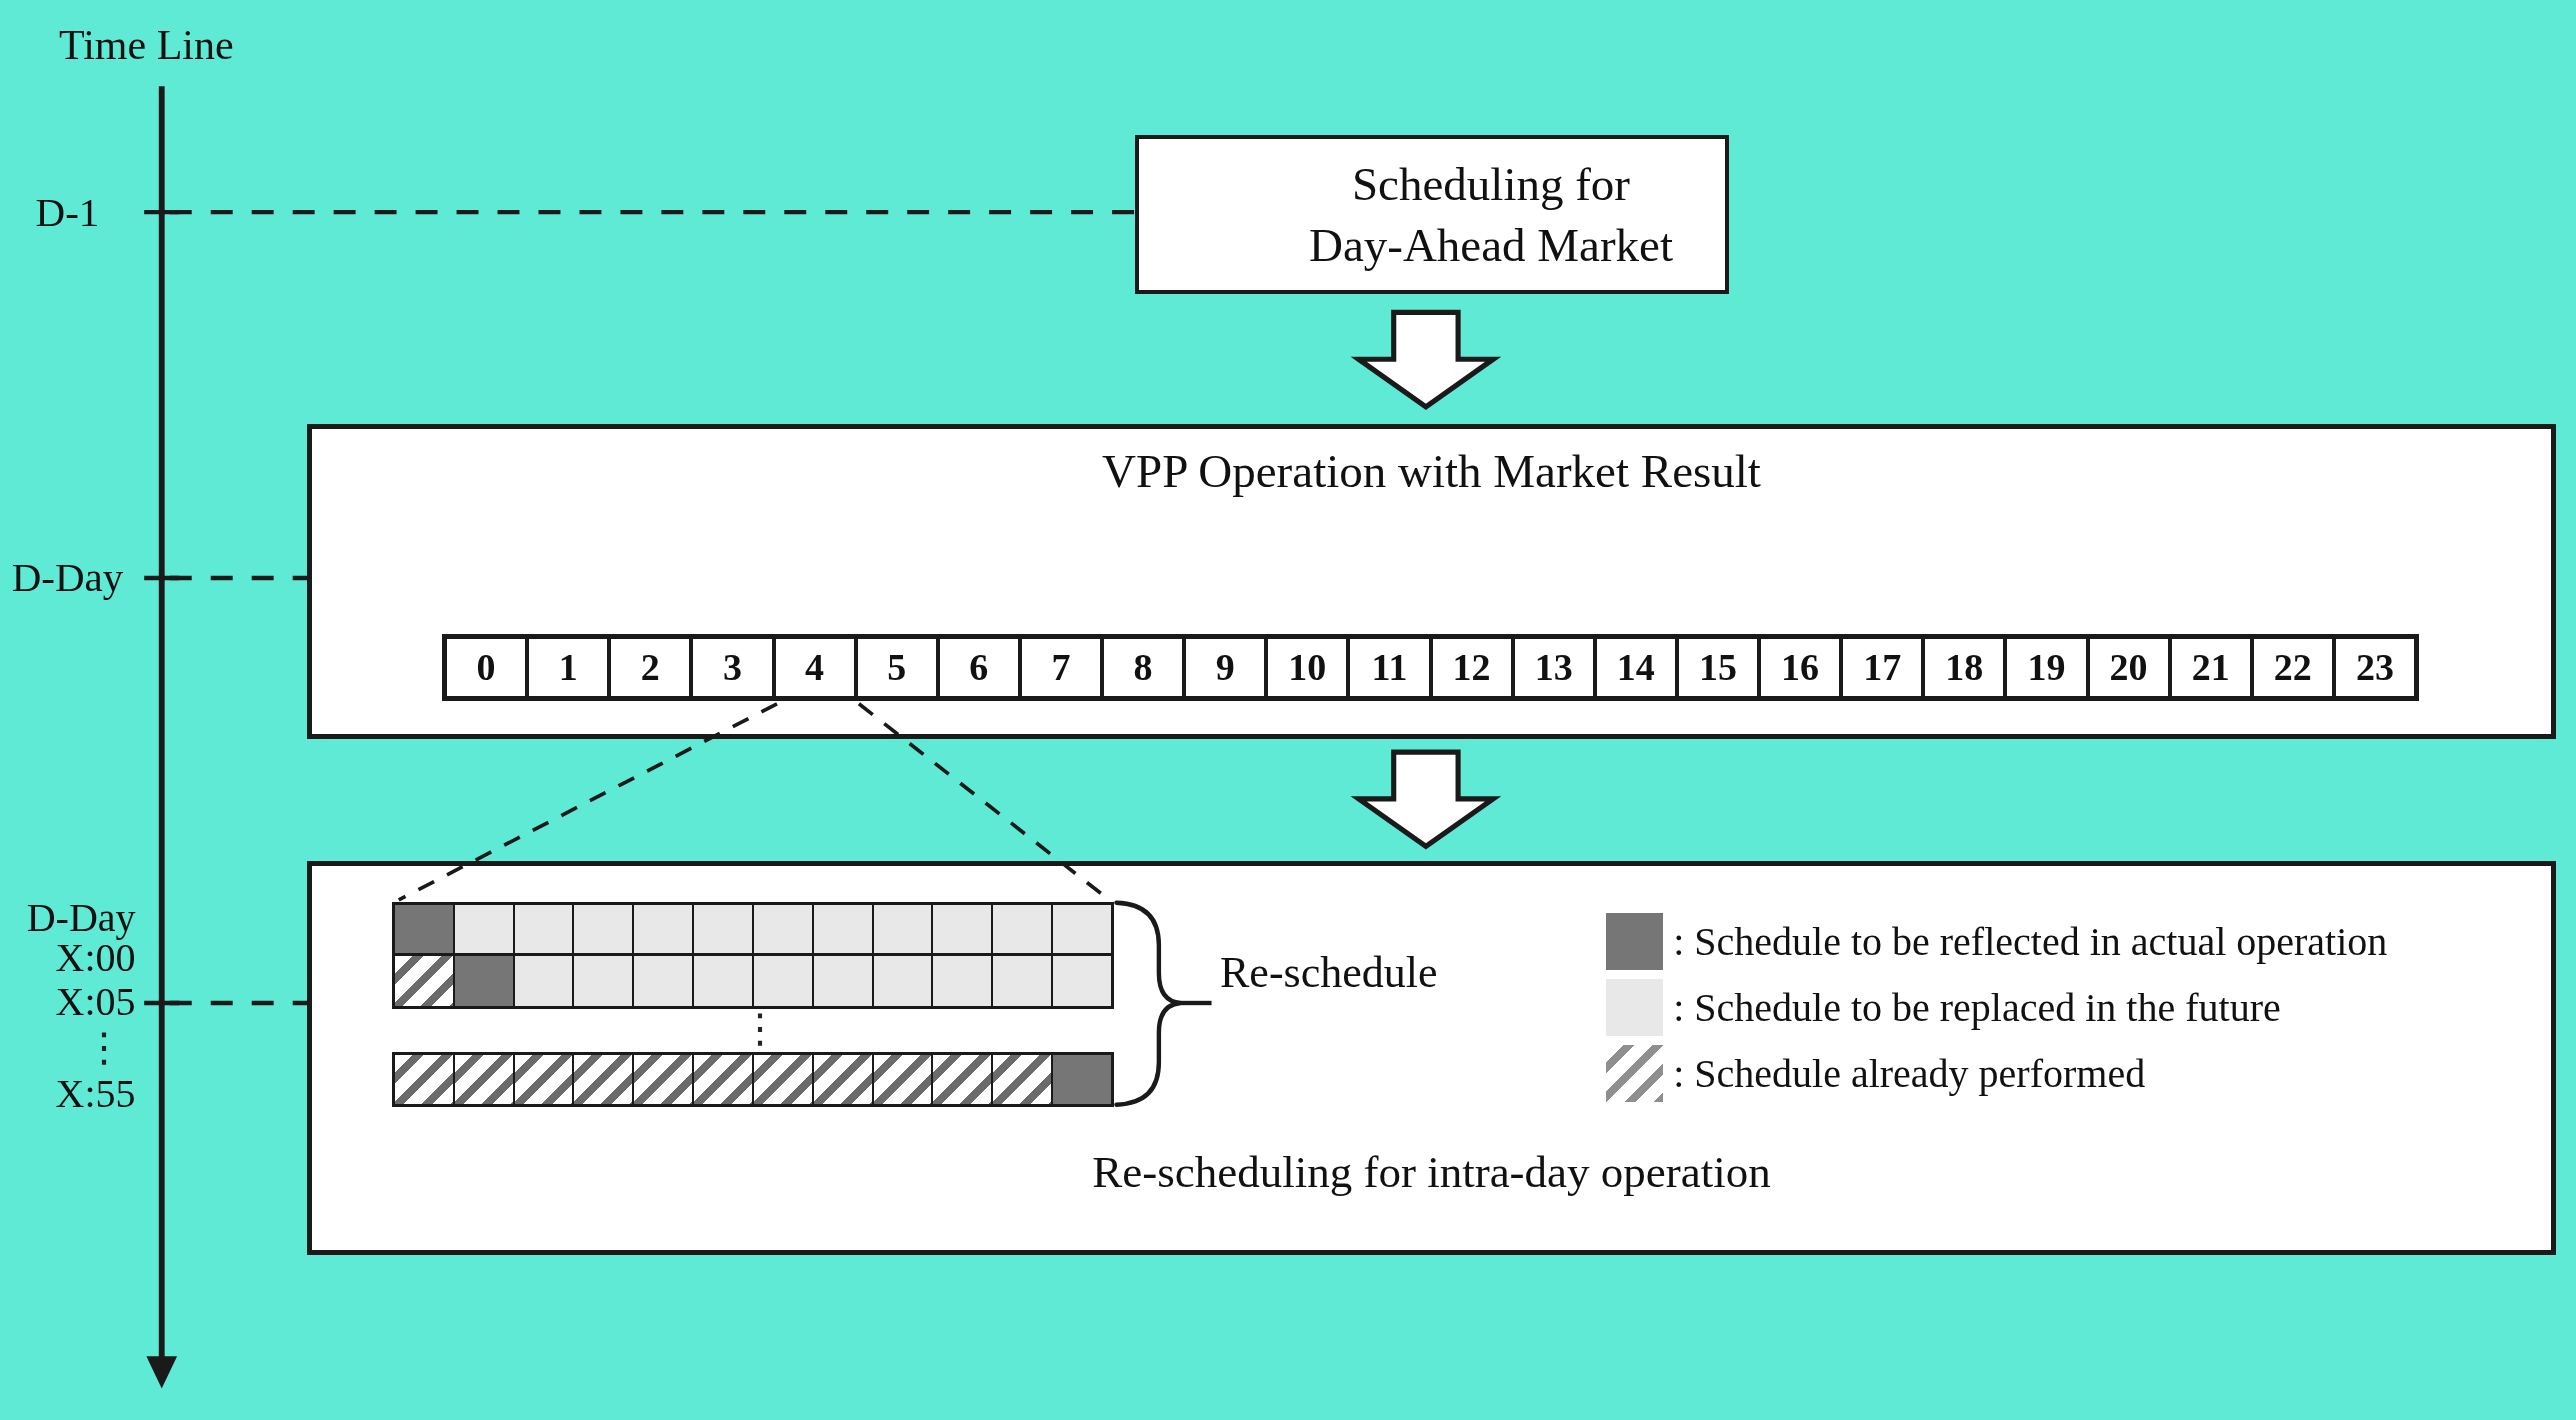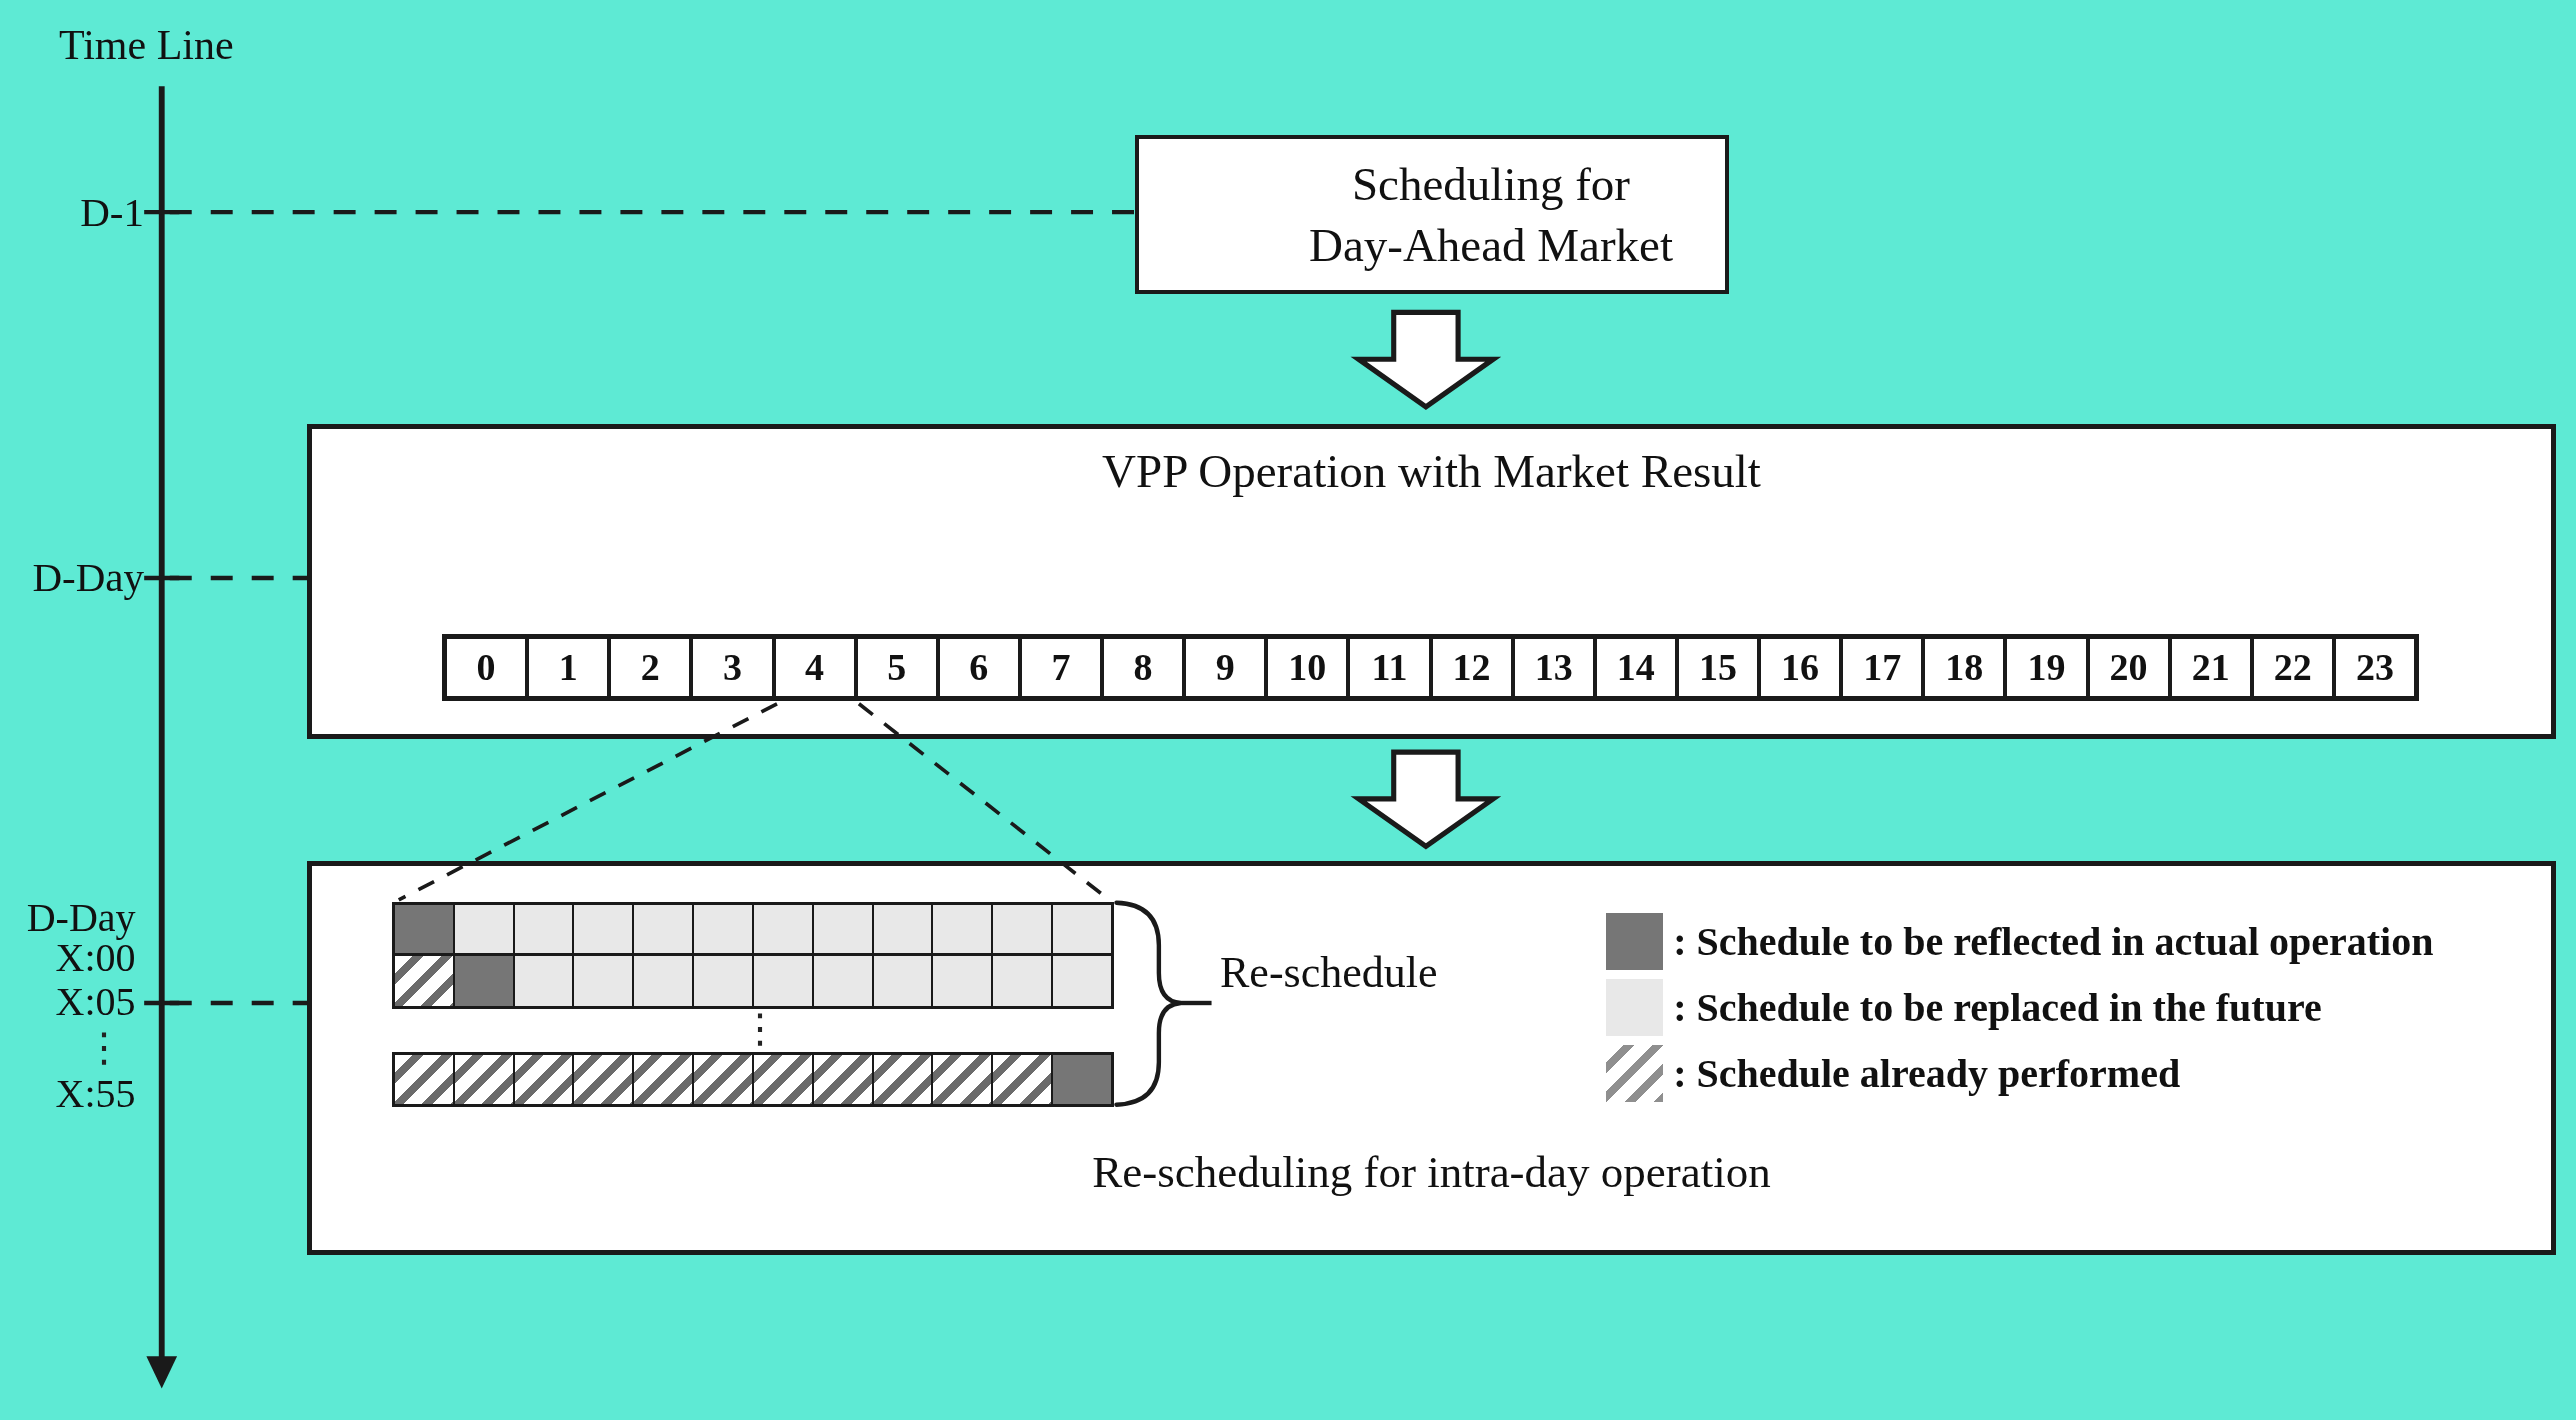--- a/index.html
+++ b/index.html
@@ -71,31 +71,31 @@
     box-sizing:border-box;
     border-left:2.9px solid #1a1a1a;
   }
   .g-cell:first-child{border-left:none;}
   .dark{background:#767676;}
   .light{background:#e8e8e8;}
   .hatch{background:repeating-linear-gradient(135deg,#ffffff 0 12.4px,#6b6b6b 12.4px 20.5px);}
   .hatch-legend{background:repeating-linear-gradient(135deg,#ffffff 0 12.4px,#8f8f8f 12.4px 20.5px);}
 
   
-  .tl-label{font-size:41px;line-height:41px;text-align:right;width:121px;left:23px;z-index:8;}
+  .tl-label{font-size:41px;line-height:41px;text-align:center;width:121px;left:7px;z-index:8;}
   .row-label{font-size:40px;line-height:41px;text-align:right;width:121px;left:14.6px;z-index:8;}
   .box-title{font-size:47px;line-height:53px;text-align:center;z-index:8;}
 
   
   #legend{
     position:absolute;left:1606px;top:913px;
     display:flex;flex-direction:column;gap:8.8px;
     z-index:8;
   }
-  .legend-row{display:flex;align-items:center;height:57px;font-weight:bold;}
+  .legend-row{display:flex;align-items:center;height:57px;}
   .legend-swatch{width:57px;height:57px;flex:0 0 57px;}
   .legend-text{margin-left:10.2px;font-size:40px;line-height:57px;white-space:nowrap;}
 
   #reschedule-note{
     position:absolute;left:1220px;top:935px;
     font-size:44px;line-height:76px;
     z-index:8;white-space:nowrap;
   }
   .dots-v{font-size:40px;line-height:37px;z-index:8;color:#222;}
 </style>

